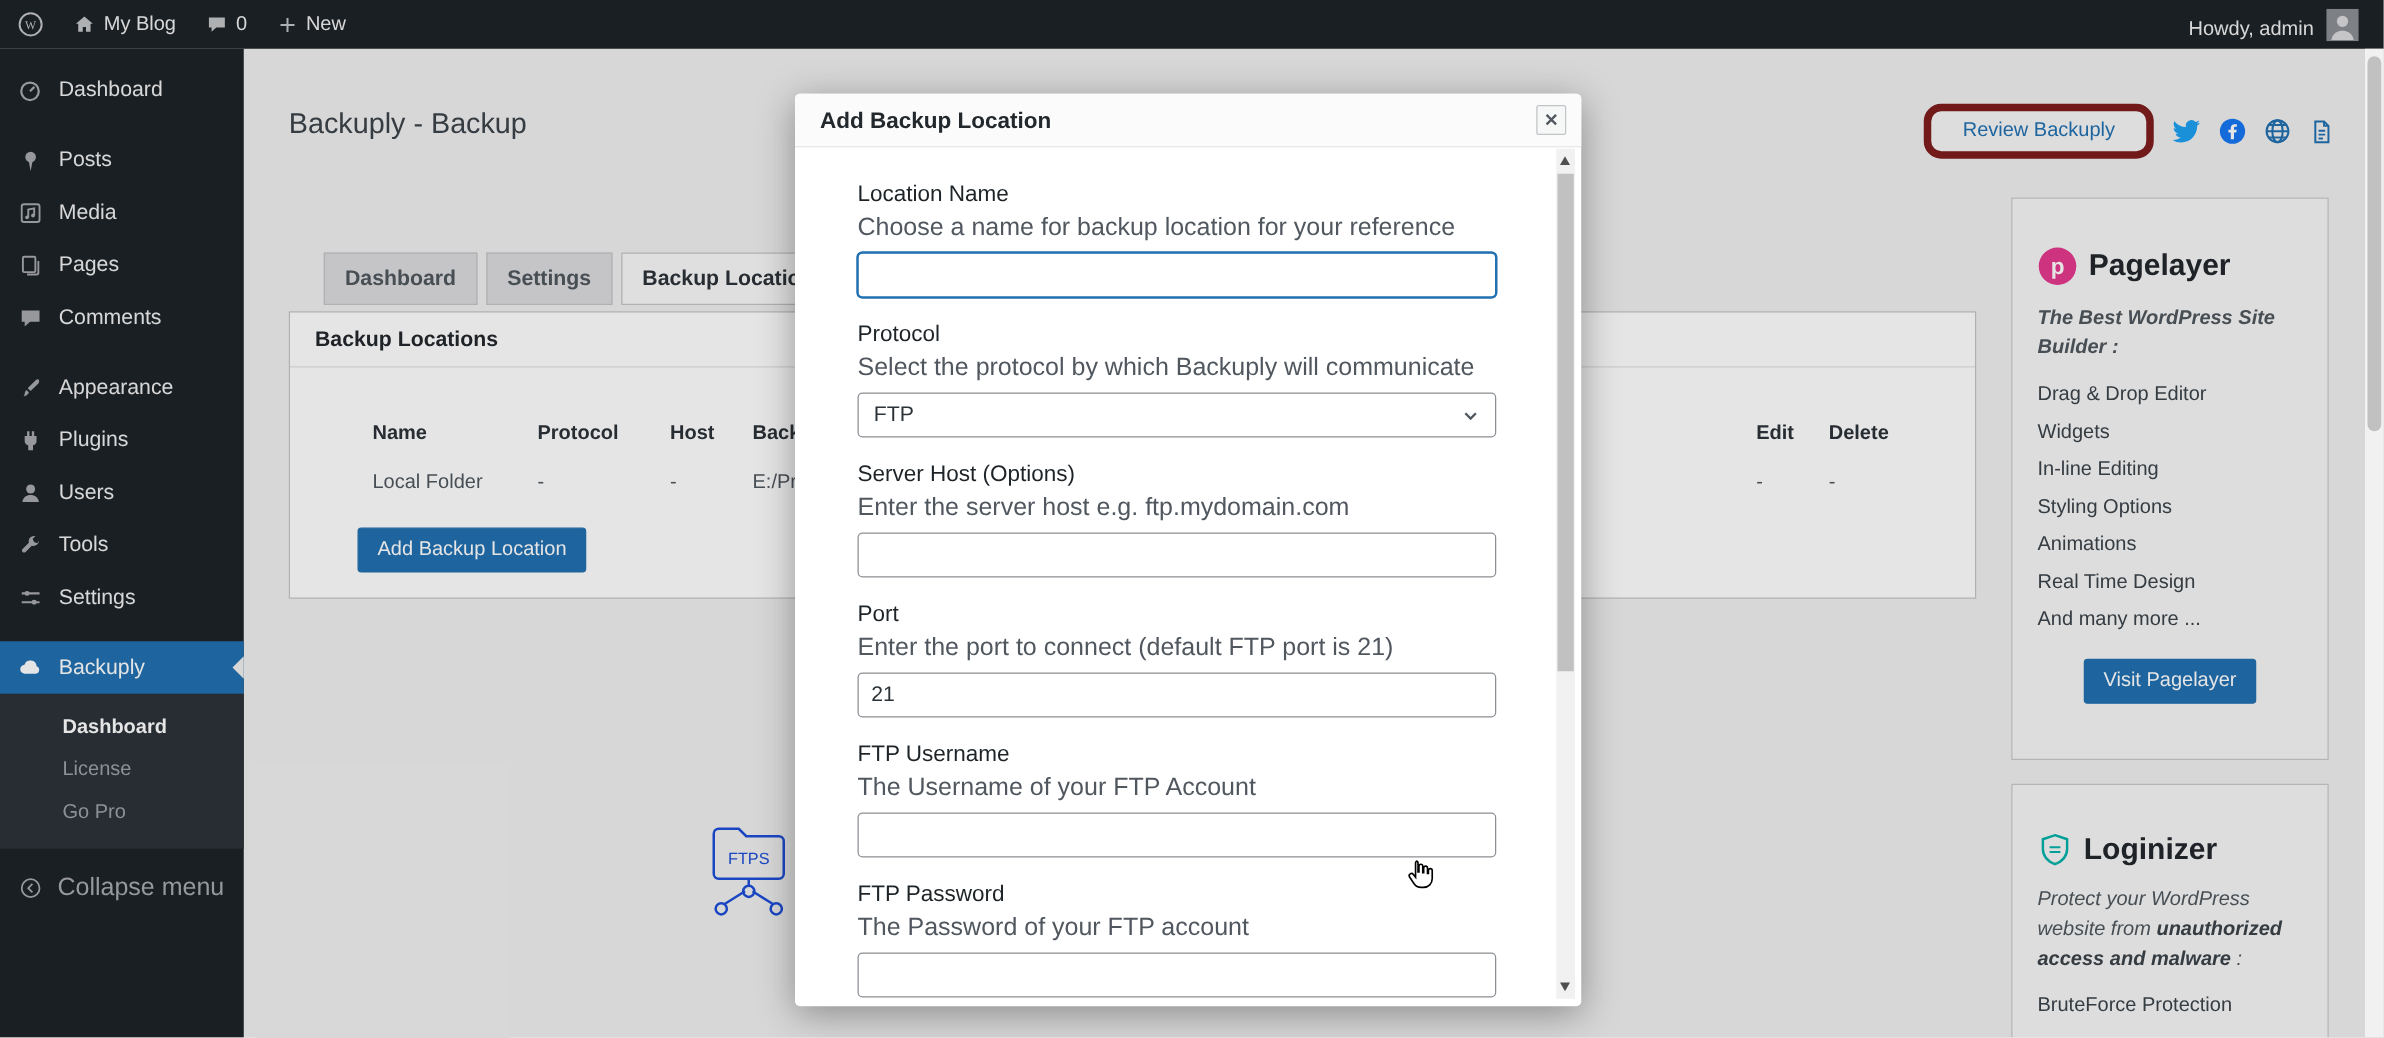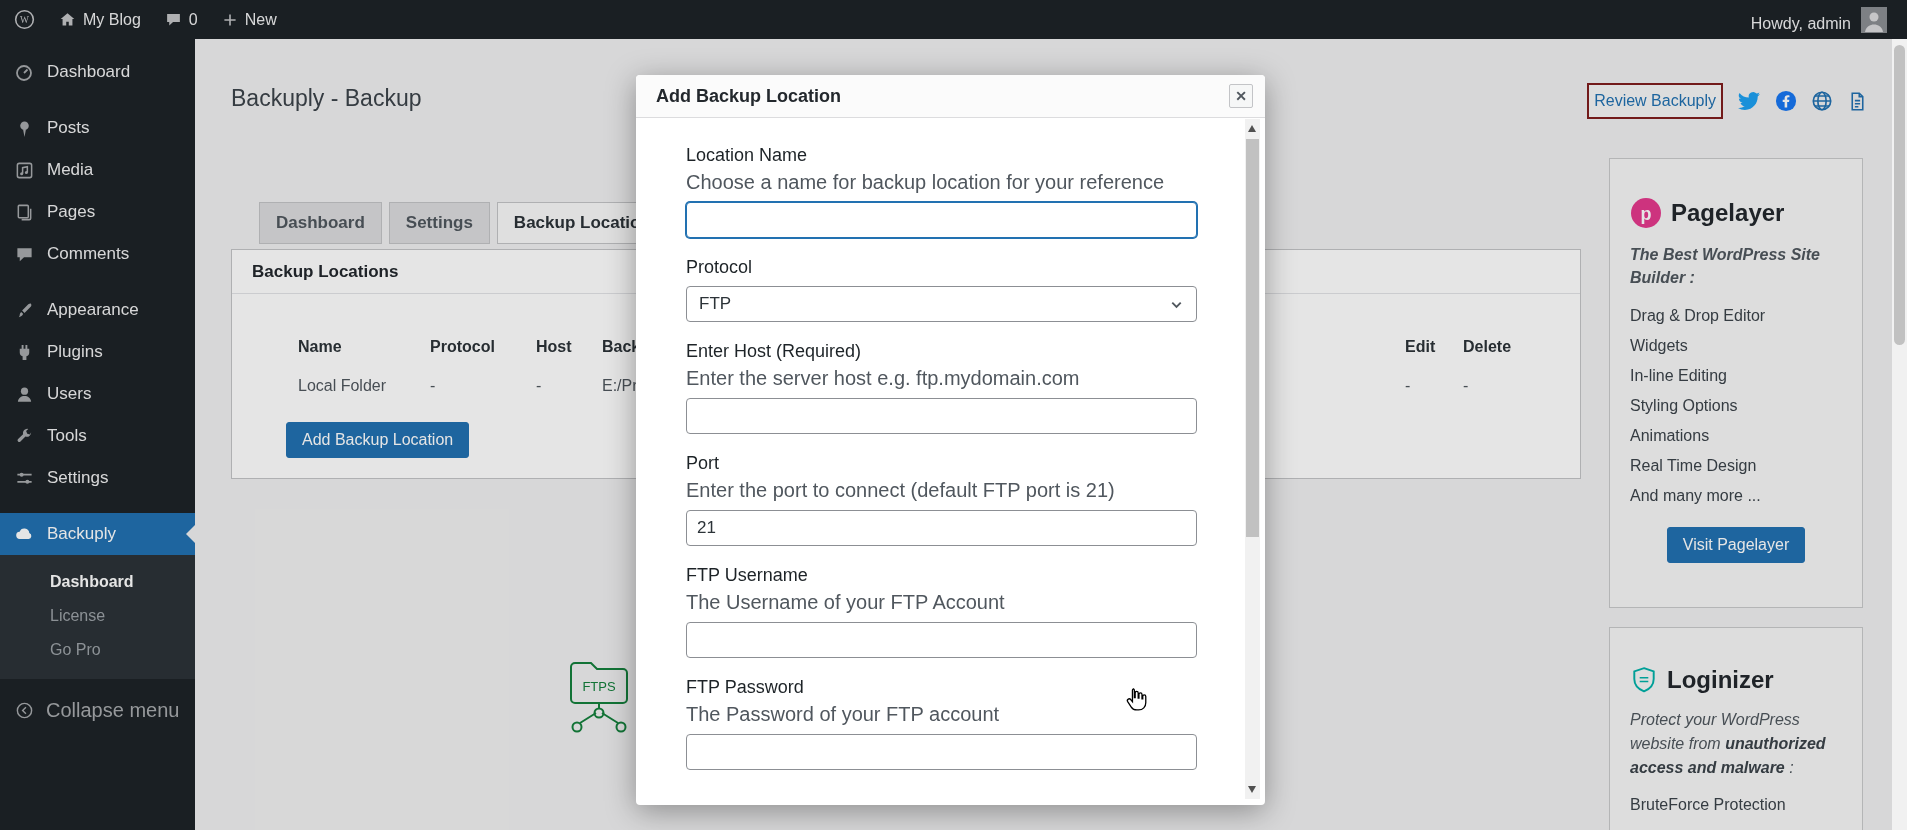--- a/index.html
+++ b/index.html
@@ -38,42 +38,42 @@
   }
   .submenu { background: #2c3338; padding: 10px 0 12px; list-style: none; }
   .submenu-li { padding: 8px 0 8px 50px; font-size: 16px; color: #9ca2a7; cursor: pointer; }
   .submenu-li.active { color: #fff; font-weight: bold; }
   .collapse-row { display: flex; align-items: center; gap: 10px; height: 42px; padding-left: 12px; margin-top: 10px; color: #a7aaad; font-size: 20px; cursor: pointer; }
 
   
   #main { position: absolute; top: 39px; left: 195px; right: 15px; bottom: 0; background: #f0f0f1; overflow: hidden; }
   .h1 { position: absolute; left: 36px; top: 46px; font-size: 23px; font-weight: 400; color: #3c434a; }
   .header-actions { position: absolute; top: 44px; right: 24px; display: flex; align-items: center; gap: 14px; }
-  .btn-secondary { background: #f6f7f7; border: 2px solid #7f1d1d; color: #2271b1; border-radius: 0; padding: 7px 5px; font-size: 16px; cursor: pointer; font-family: inherit; }
+  .btn-secondary { background: #f6f7f7; border: 6px solid #7f1d1d; color: #2271b1; border-radius: 14px; padding: 7px 25px; font-size: 16px; cursor: pointer; font-family: inherit; }
   .icon-btn { display: flex; cursor: pointer; }
 
   .tabs { position: absolute; left: 64px; top: 163px; display: flex; gap: 7px; }
   .tab { padding: 10px 16px; font-size: 17px; font-weight: 600; color: #50575e; background: #dcdcde; border: 1px solid #c3c4c7; cursor: pointer; }
   .tab.active { background: #f9f9f9; color: #2c3338; }
 
   .panel { position: absolute; left: 36px; top: 210px; width: 1350px; height: 230px; background: #fff; border: 1px solid #c3c4c7; }
   .panel-title { height: 44px; line-height: 44px; padding-left: 20px; font-size: 17px; font-weight: 600; color: #23282d; border-bottom: 1px solid #e2e4e7; }
   .thead, .trow { position: absolute; left: 0; right: 0; }
   .thead { top: 88px; }
   .trow { top: 127px; }
   .thead span, .trow span { position: absolute; font-size: 16px; }
   .thead span { font-weight: 600; color: #2c3338; }
   .trow span { color: #50575e; }
   .c-name { left: 66px; } .c-protocol { left: 198px; } .c-host { left: 304px; }
   .c-backup { left: 370px; width: 38px; overflow: hidden; white-space: nowrap; }
   .c-edit { left: 1173px; } .c-delete { left: 1231px; }
   .btn-primary { background: #2271b1; border: 1px solid #2271b1; color: #fff; border-radius: 3px; padding: 8px 15px; font-size: 16px; cursor: pointer; font-family: inherit; }
   .add-btn { position: absolute; left: 54px; top: 172px; }
 
-  .ftps { position: absolute; left: 368px; top: 612px; color: #15803d; }
+  .ftps { position: absolute; left: 368px; top: 612px; color: #1d4ed8; }
 
   
   .widget { position: absolute; left: 1414px; width: 254px; background: #f6f7f7; border: 1px solid #c9cacb; }
   #pagelayer-widget { top: 119px; height: 450px; }
   #loginizer-widget { top: 588px; height: 300px; }
   .w-logo { display: flex; align-items: center; gap: 9px; margin: 38px 0 0 20px; }
   .w-name { font-size: 24px; font-weight: 600; color: #23282d; }
   .w-tagline { margin: 14px 20px 0; font-size: 16px; font-style: italic; font-weight: bold; color: #50575e; line-height: 23px; }
   .w-tagline-mixed { margin: 14px 20px 0; font-size: 16px; font-style: italic; color: #50575e; line-height: 24px; }
   .w-tagline-mixed b { color: #3c434a; }
@@ -401,32 +401,33 @@
     <div class="modal-body">
 
       <div class="field">
         <div class="flabel">Location Name</div>
         <div class="fdesc">Choose a name for backup location for your reference</div>
         <input class="ftext focused" value="" style="">
       </div>
 
       <div class="field">
         <div class="flabel">Protocol</div>
+        <div class="fdesc">Select the protocol by which Backuply will communicate</div>
         <div class="fselect">
           <span>FTP</span>
           <span>
             <svg width="15" height="15" viewBox="0 0 16 16" fill="none" stroke="#50575e" stroke-width="2">
                 <path d="M3.5 6l4.5 4.5L12.5 6"></path>
               </svg>
           </span>
         </div>
       </div>
 
       <div class="field">
-        <div class="flabel">Enter Host (Required)</div>
+        <div class="flabel">Server Host (Options)</div>
         <div class="fdesc">Enter the server host e.g. ftp.mydomain.com</div>
         <input class="ftext" value="" style="">
       </div>
 
       <div class="field">
         <div class="flabel">Port</div>
         <div class="fdesc">Enter the port to connect (default FTP port is 21)</div>
         <input class="ftext" value="21" style="">
       </div>
 

